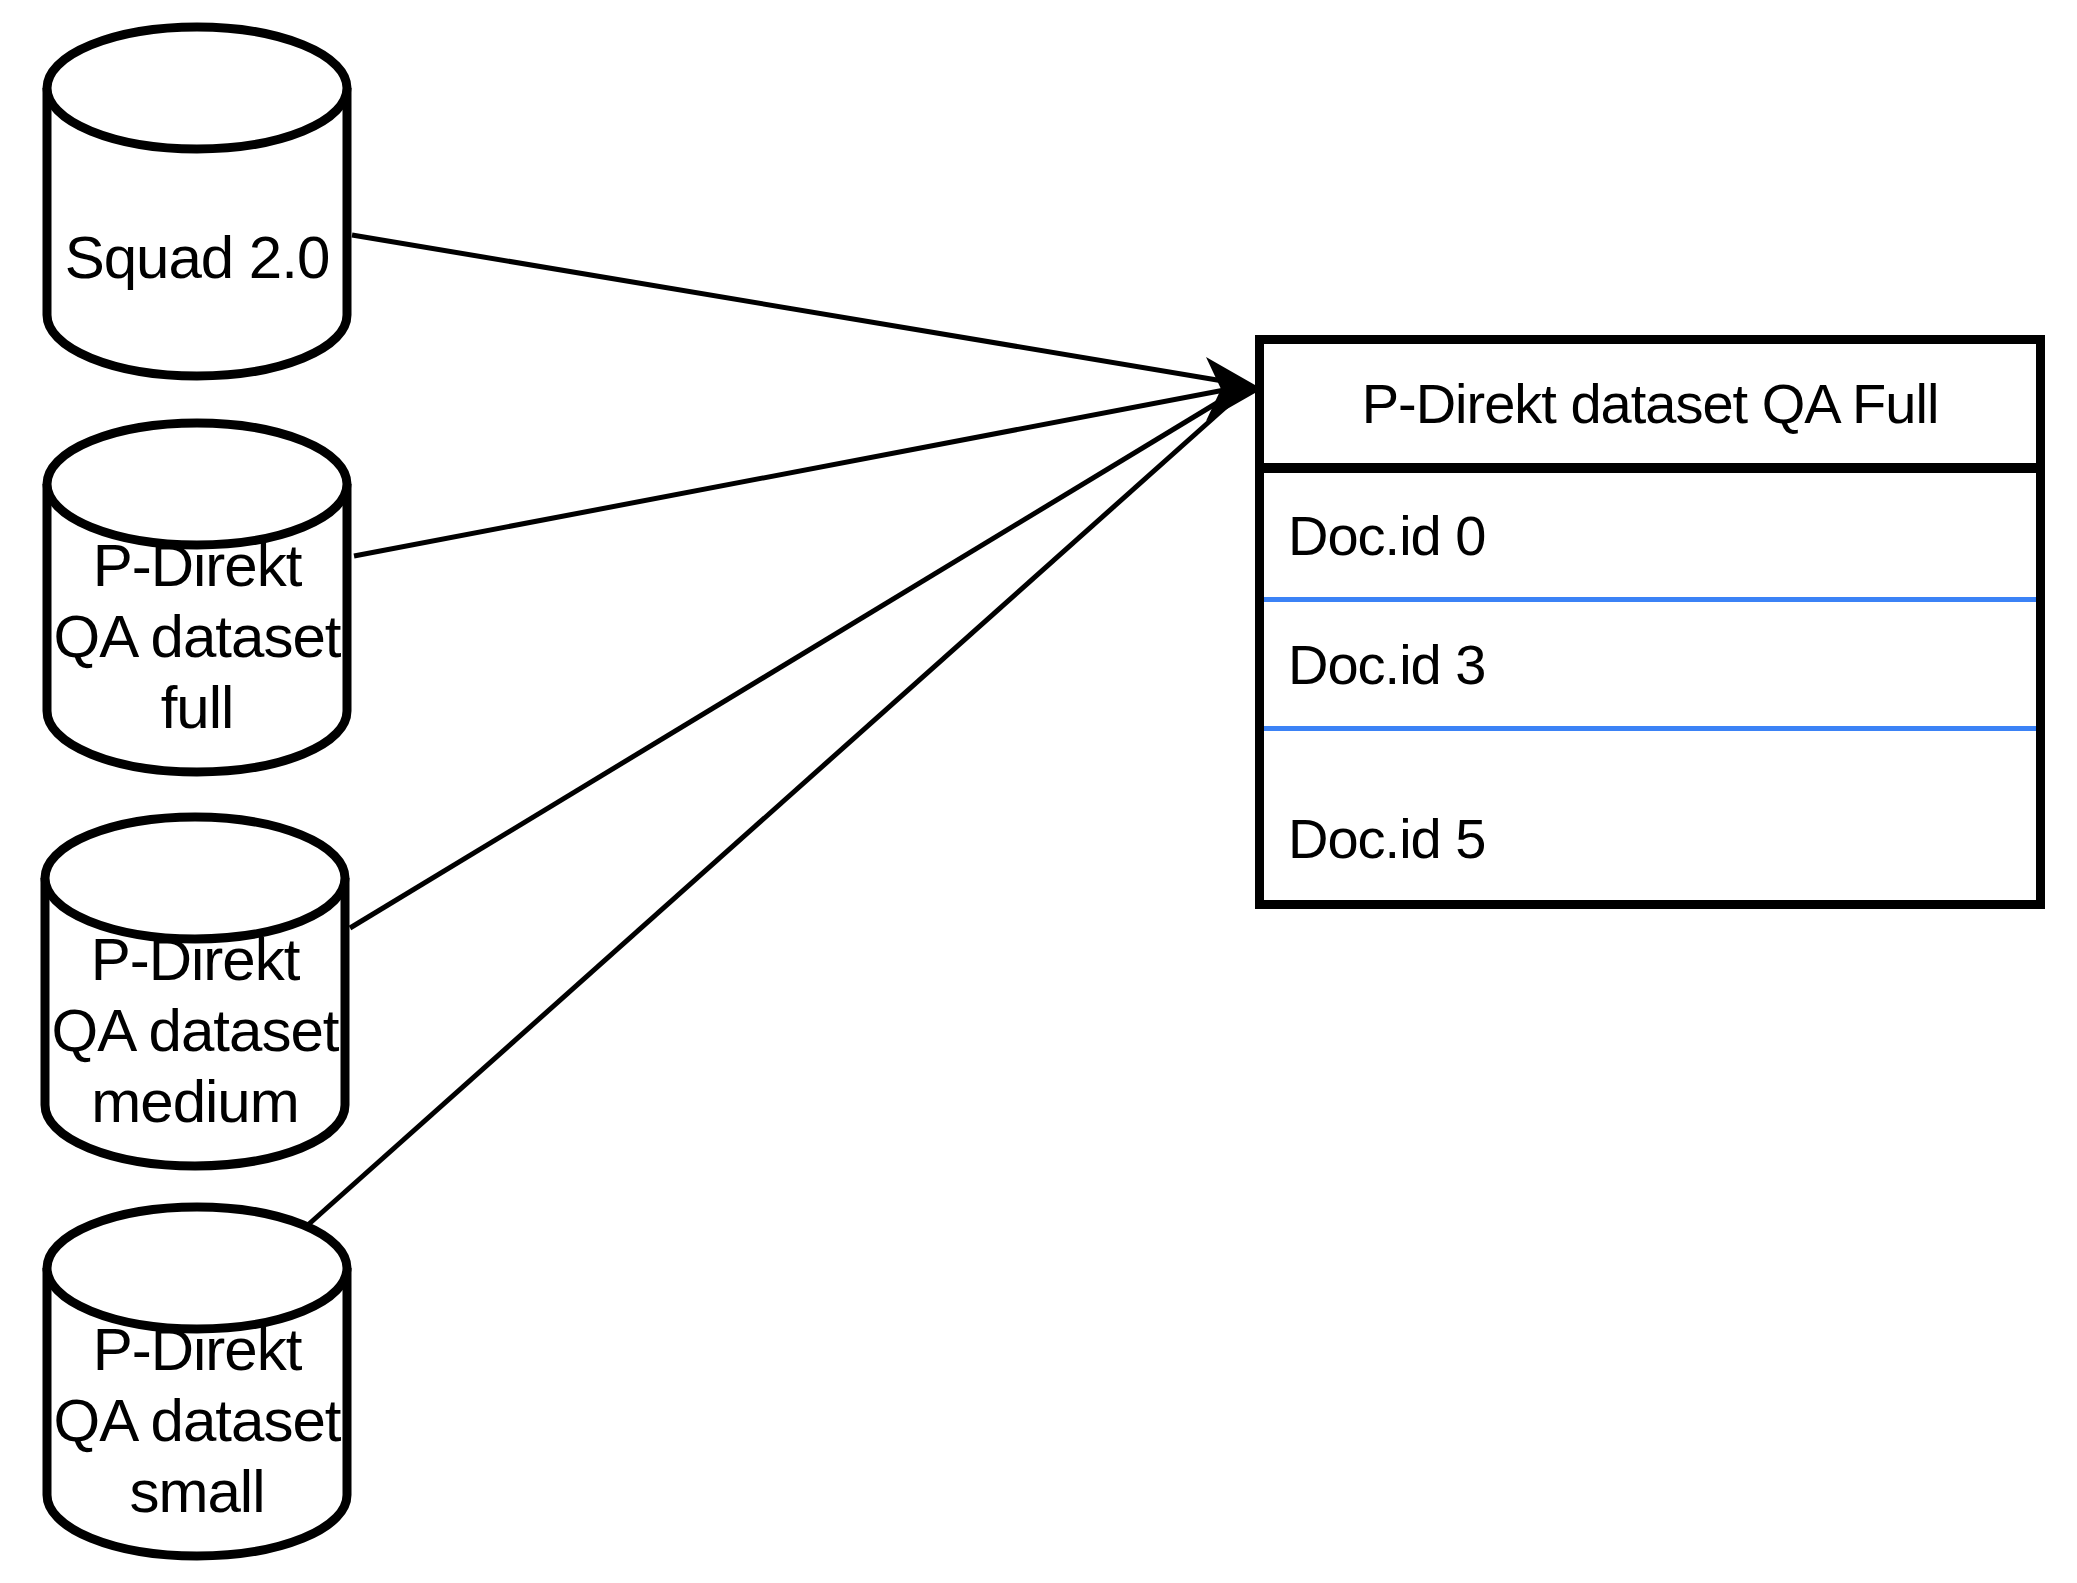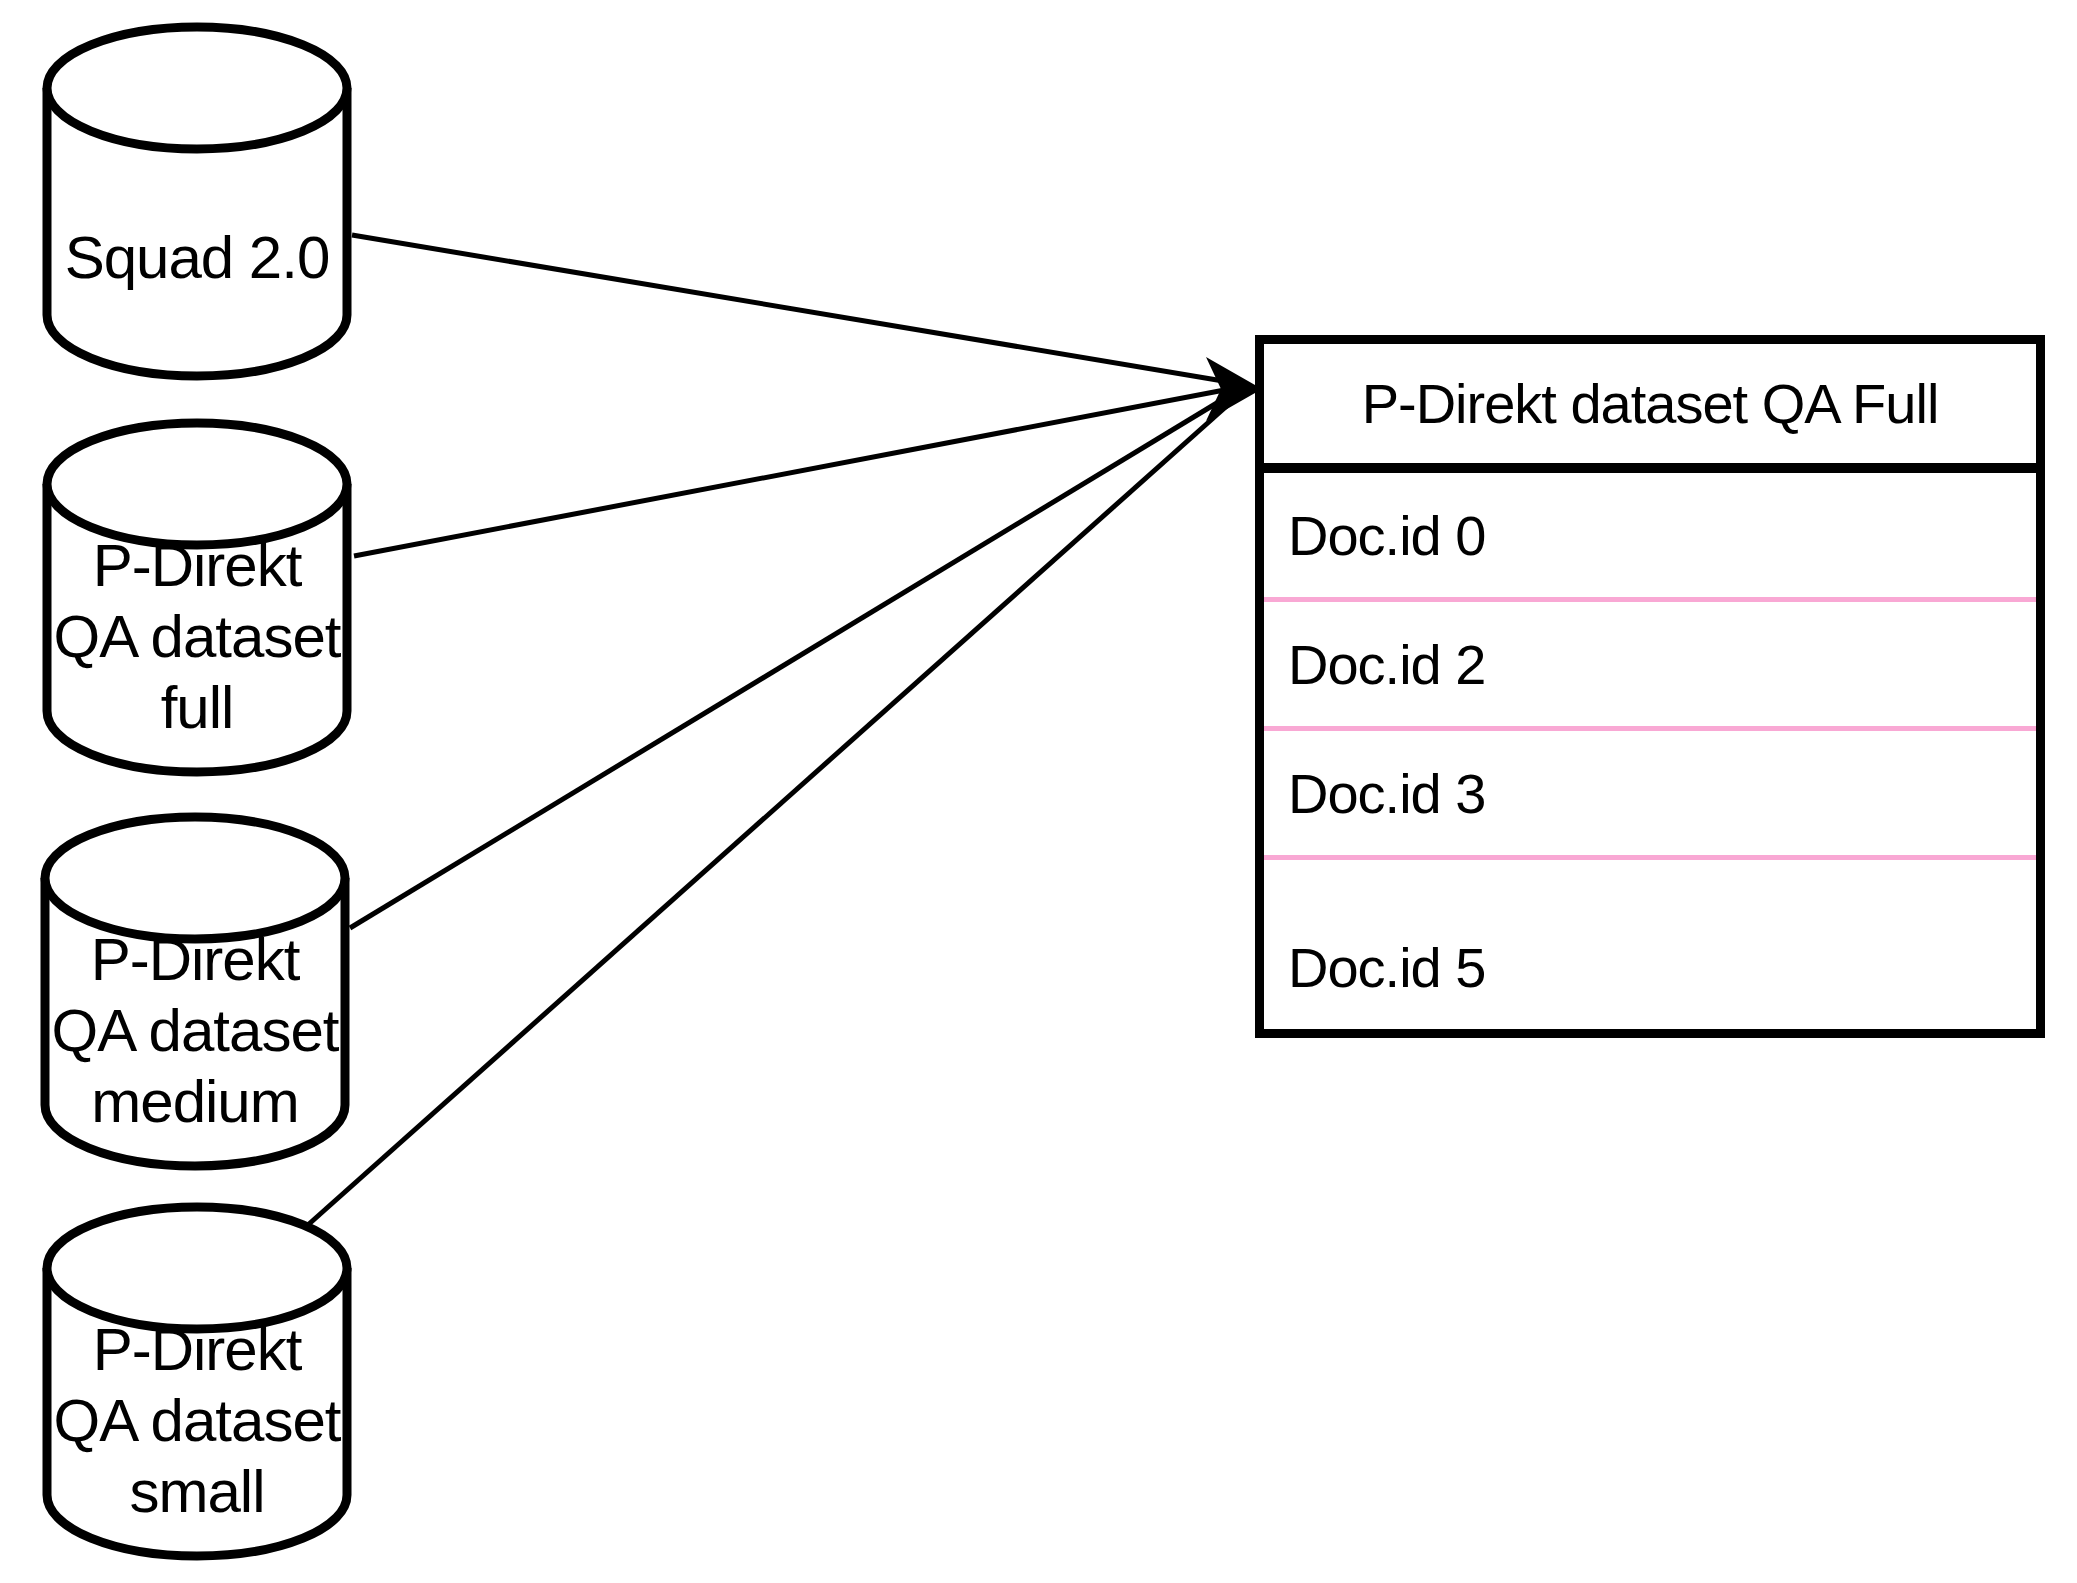--- a/index.html
+++ b/index.html
@@ -59,21 +59,21 @@
     height: 119px;
     border-bottom: 10px solid #000000;
     display: flex;
     align-items: center;
     justify-content: center;
     font-size: 56px;
     letter-spacing: -1px;
   }
   .doc-table .trow {
     height: 124px;
-    border-bottom: 5px solid #f9a8d4;
+    border-bottom: 5px solid #3b82f6;
     display: flex;
     align-items: center;
     padding-left: 24px;
     font-size: 56px;
     letter-spacing: -1px;
   }
   .doc-table .trow:last-child {
     border-bottom: none;
     margin-top: 45px;
   }
@@ -125,18 +125,17 @@
       <ellipse cx="155" cy="66" rx="150" ry="61" fill="#ffffff" stroke="#000000" stroke-width="9"></ellipse>
     </svg>
     <div class="cyl-label triple">P-Direkt
 QA dataset
 small</div>
   </div>
 
   <div class="doc-table">
     <div class="thead">P-Direkt dataset QA Full</div>
     <div class="trow">Doc.id 0</div>
-    <div class="trow">Doc.id 2</div>
     <div class="trow">Doc.id 3</div>
     <div class="trow">Doc.id 5</div>
   </div>
 
 </div>
 
 </body></html>

